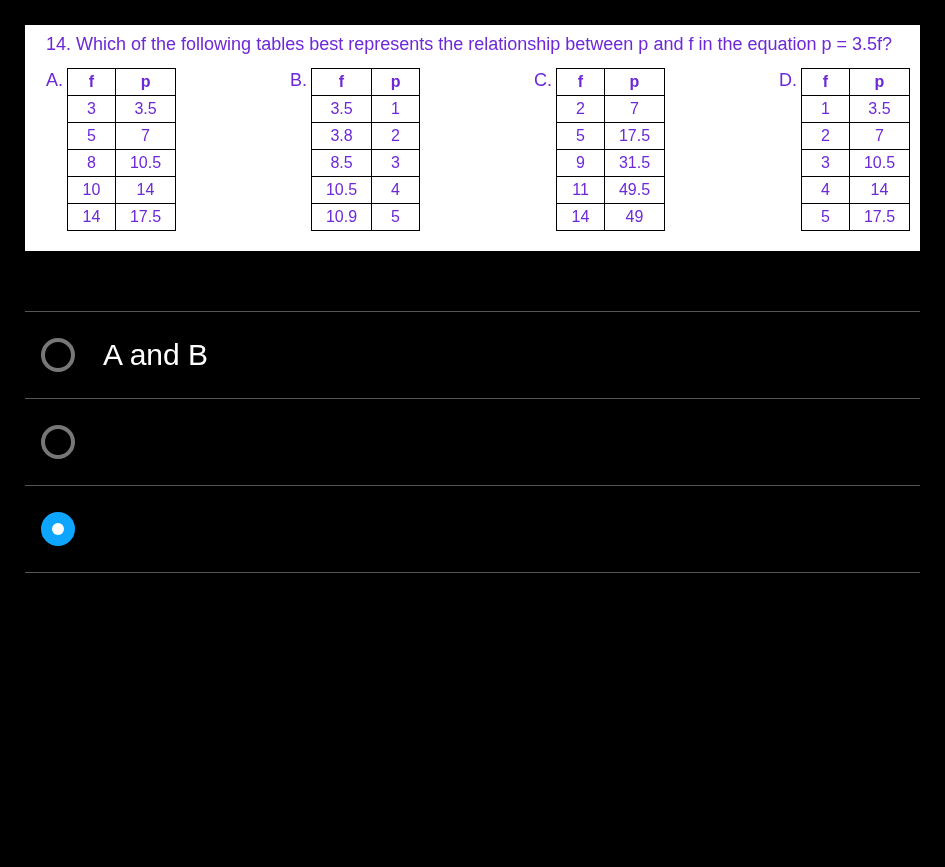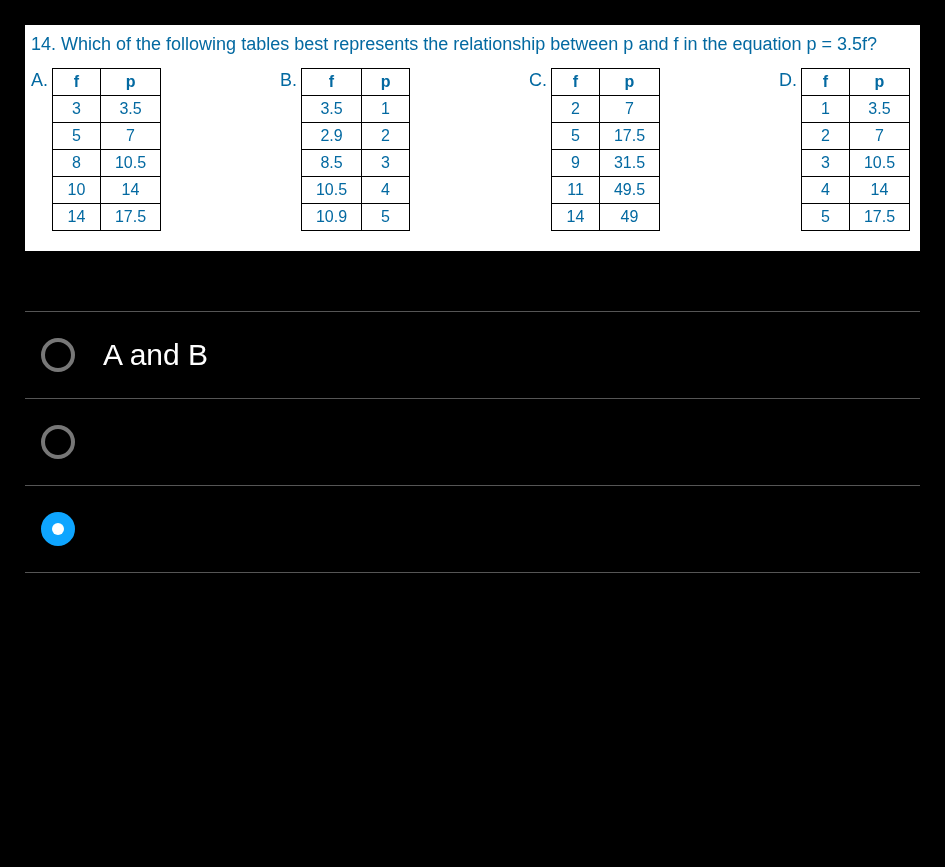--- a/index.html
+++ b/index.html
@@ -10,23 +10,23 @@
     body {
       background: #000;
       width: 945px;
       height: 867px;
       font-family: Arial, sans-serif;
       color: #fff;
       overflow: hidden;
     }
     .question-panel {
       background: #fff;
-      color: #0369a1;
+      color: #6d28d9;
       margin: 25px 25px 10px 25px;
-      padding: 8px 10px 20px 6px;
+      padding: 8px 10px 20px 21px;
     }
     .question-text {
       font-size: 18px;
       line-height: 1.3;
       margin-bottom: 12px;
       font-family: "Comic Sans MS", "Century Gothic", Arial, sans-serif;
     }
     .tables-row {
       display: flex;
       justify-content: space-between;
@@ -154,21 +154,21 @@
         <tbody>
             <tr>
           <th class="col-wide">f</th>
           <th class="col-narrow">p</th>
         </tr>
         <tr>
               <td>3.5</td>
               <td>1</td>
             </tr>
         <tr>
-              <td>2.9</td>
+              <td>3.8</td>
               <td>2</td>
             </tr>
         <tr>
               <td>8.5</td>
               <td>3</td>
             </tr>
         <tr>
               <td>10.5</td>
               <td>4</td>
             </tr>

